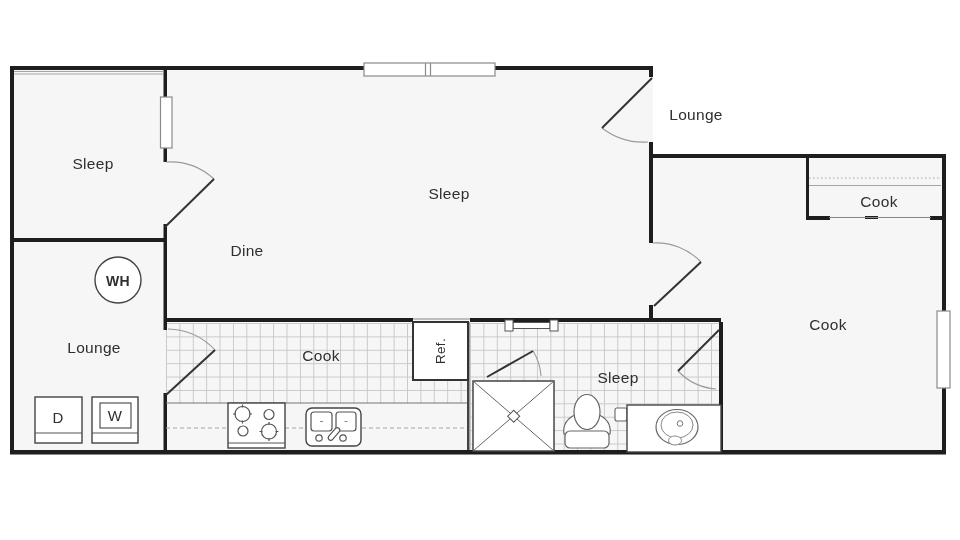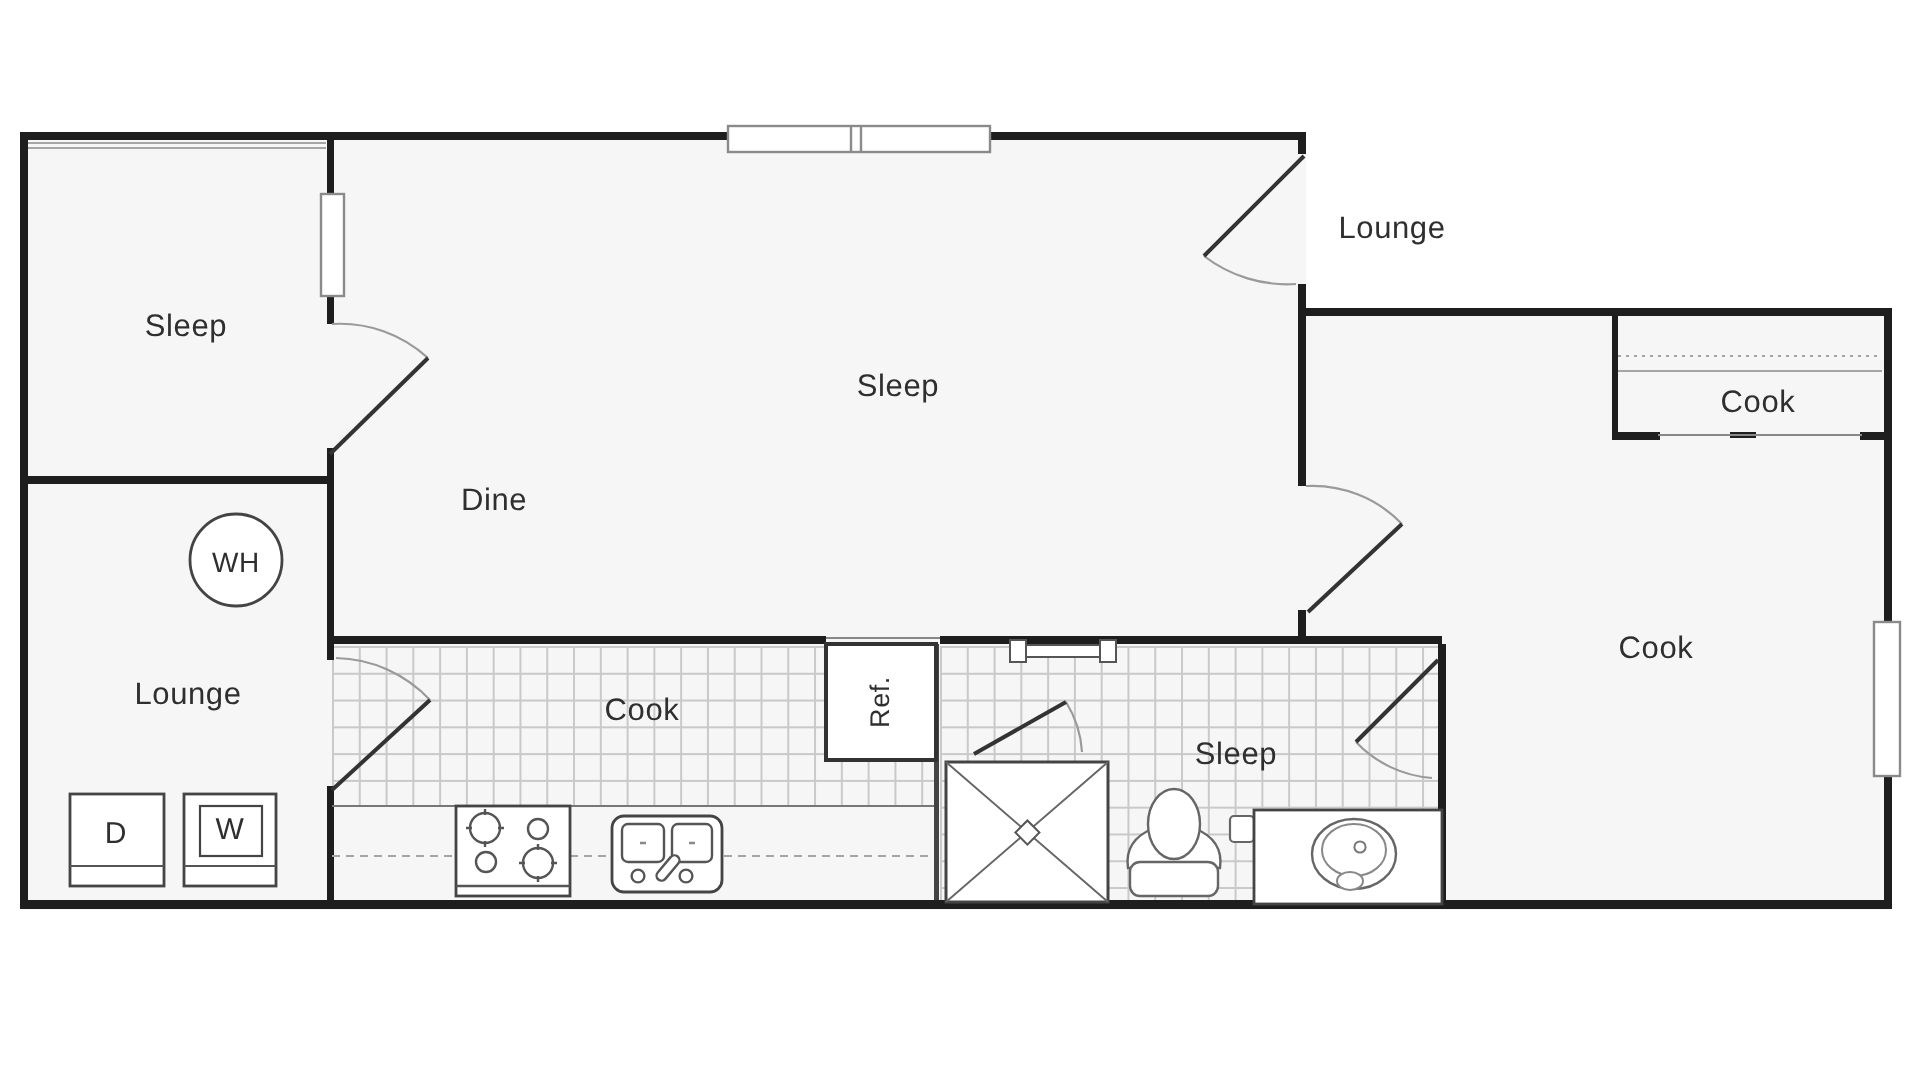--- a/index.html
+++ b/index.html
@@ -6,21 +6,21 @@
   #stage{position:relative;width:960px;height:540px;background:#ffffff;overflow:hidden;
          font-family:"Liberation Sans", sans-serif;}
   .floor{position:absolute;background:#f6f6f6;}
   .tiles{position:absolute;
     background-image:linear-gradient(#c9c9c9 1px, transparent 1px),
                      linear-gradient(90deg,#c9c9c9 1px, transparent 1px);
     background-size:13.4px 13.4px;}
   svg.plan{position:absolute;left:0;top:0;}
   .lbl{position:absolute;transform:translate(-50%,-50%);color:#2f2f2f;
        font-size:15.5px;letter-spacing:.3px;white-space:nowrap;}
-  .lbl.small{font-size:14px;}
+  .lbl.small{font-size:14px;font-weight:bold;}
   .lbl.appl{font-size:15px;}
   .lbl.rot{transform:translate(-50%,-50%) rotate(-90deg);font-size:13.5px;}
 </style>
 </head>
 <body>
 
 <div id="stage">
 
   <div class="floor" style="left:10px;top:66px;width:643px;height:389px"></div>
   <div class="floor" style="left:653px;top:154px;width:293px;height:301px"></div>

